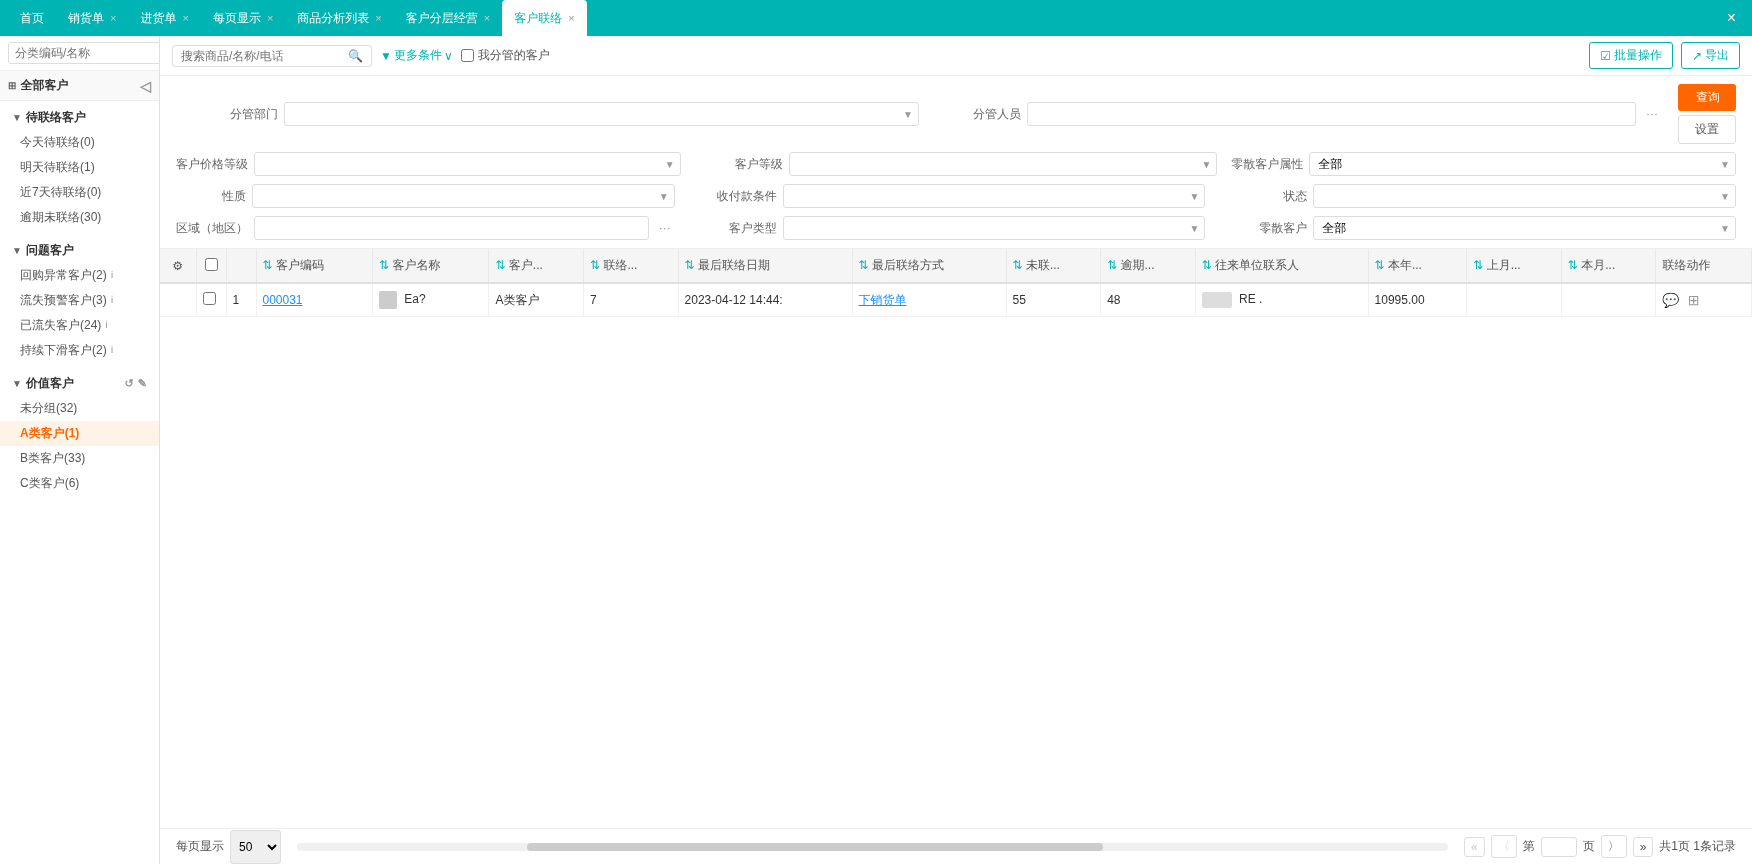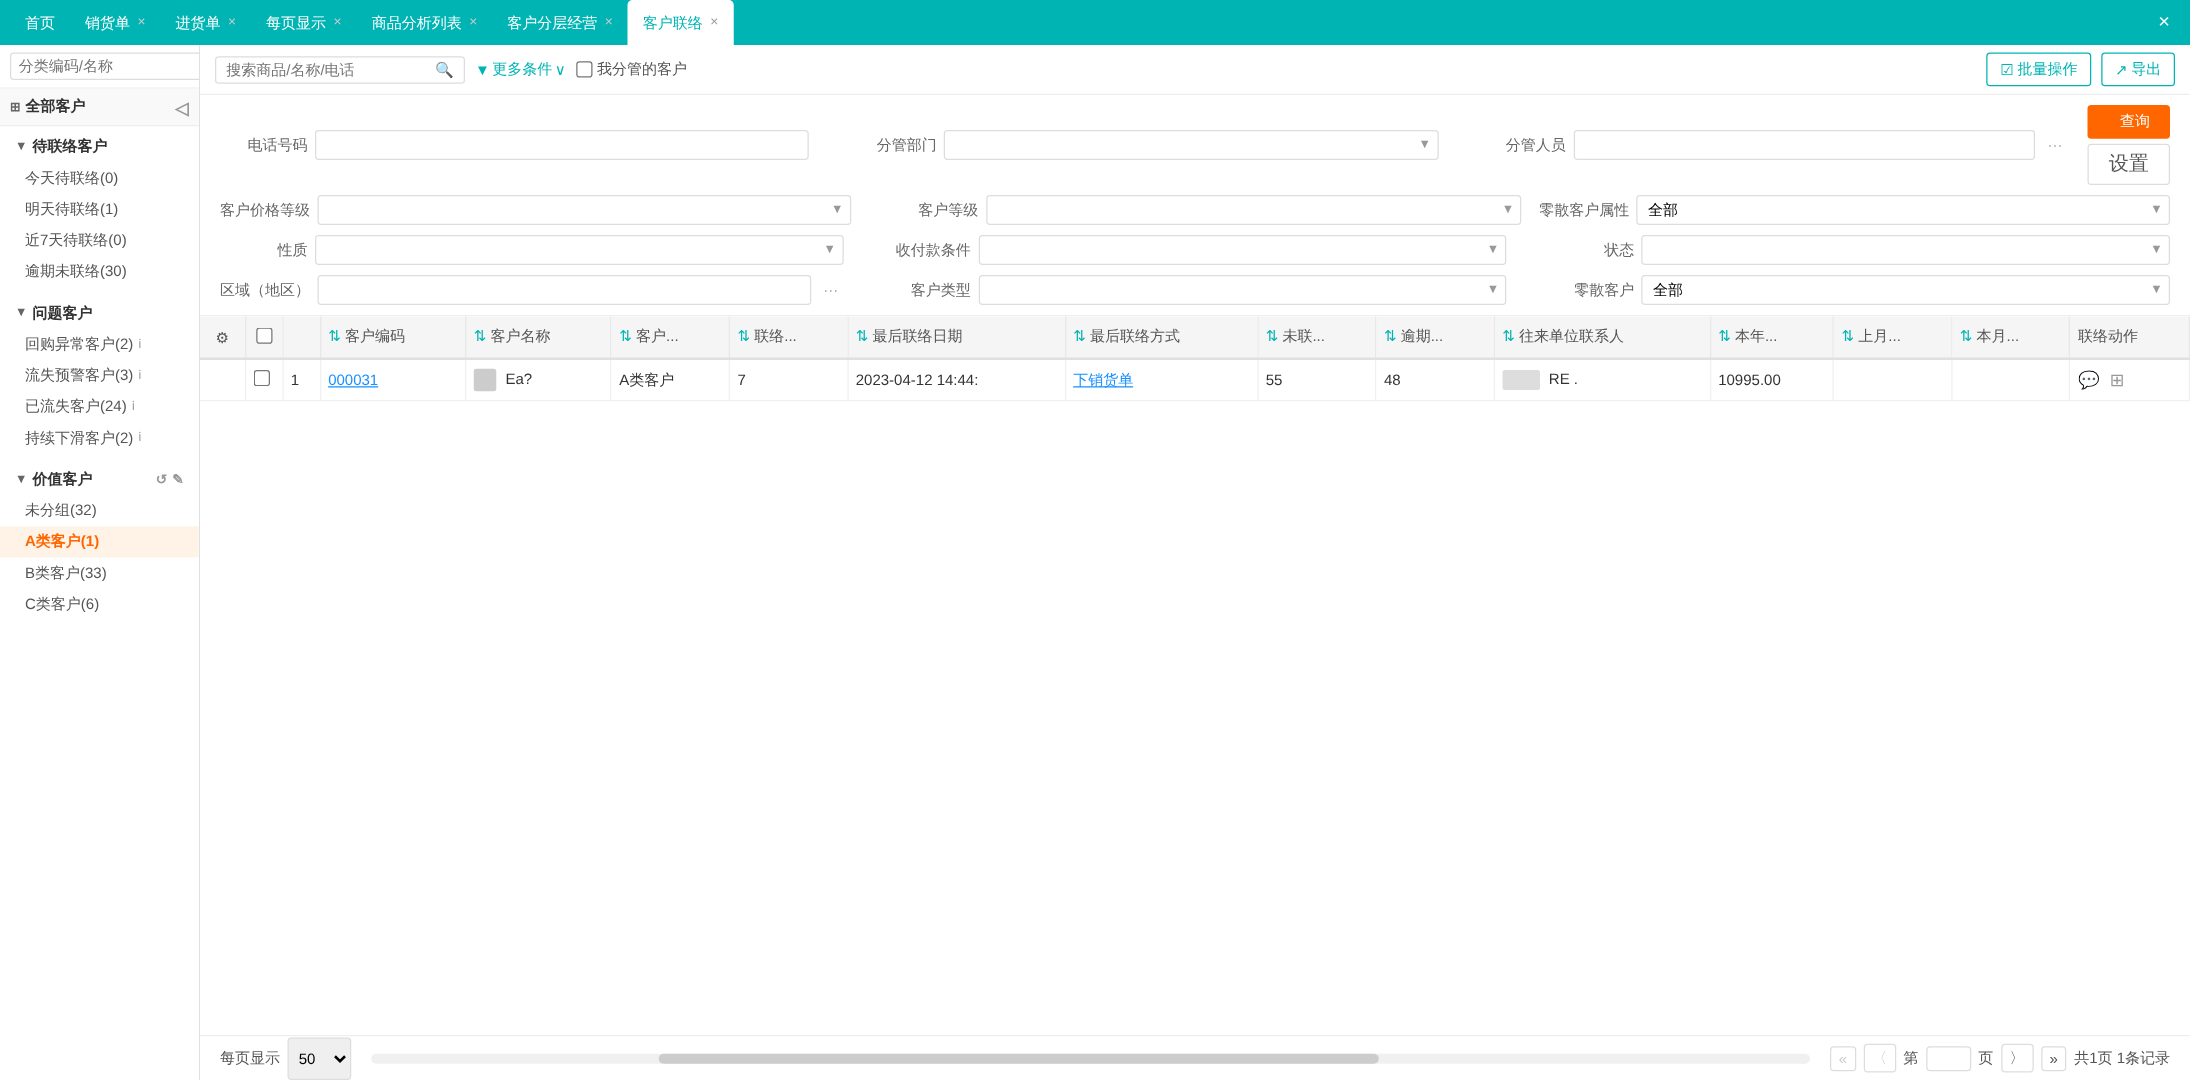--- a/index.html
+++ b/index.html
@@ -174,21 +174,21 @@
       text-align: center; font-size: 12px; outline: none;
     }
 
     
     .btn-query {
       background: #ff6600; color: #fff; border: none; border-radius: 3px;
       padding: 5px 16px; cursor: pointer; font-size: 12px; text-align: right;
     }
     .btn-setting {
       background: #fff; color: #555; border: 1px solid #ddd; border-radius: 3px;
-      padding: 5px 16px; cursor: pointer; font-size: 16px;
+      padding: 5px 16px; cursor: pointer; font-size: 12px;
     }
     .query-buttons {
       display: flex; flex-direction: column; gap: 4px; margin-left: auto;
     }
     .filter-area-right { display: flex; align-items: flex-start; }
   </style>
 </head>
 <body>
 
 <div class="top-nav">
@@ -325,24 +325,20 @@
       </div>
       <div class="btn-export">
         <span>↗</span>
         <span>导出</span>
       </div>
     </div>
 
     <div class="adv-filter">
 
       <div class="adv-filter-row">
-        <div class="filter-field">
-          <span class="filter-label">电话号码</span>
-          <input class="filter-input" type="text" value="" style="">
-        </div>
         <div class="filter-field" style="margin-left:32px">
           <span class="filter-label">分管部门</span>
           <div class="filter-select-wrap">
             <select><option value=""></option></select>
             <span class="chev">▼</span>
           </div>
         </div>
         <div class="filter-field" style="margin-left:32px">
           <span class="filter-label">分管人员</span>
           <input class="filter-input" type="text" value="" style="flex: 1 1 0%;">

